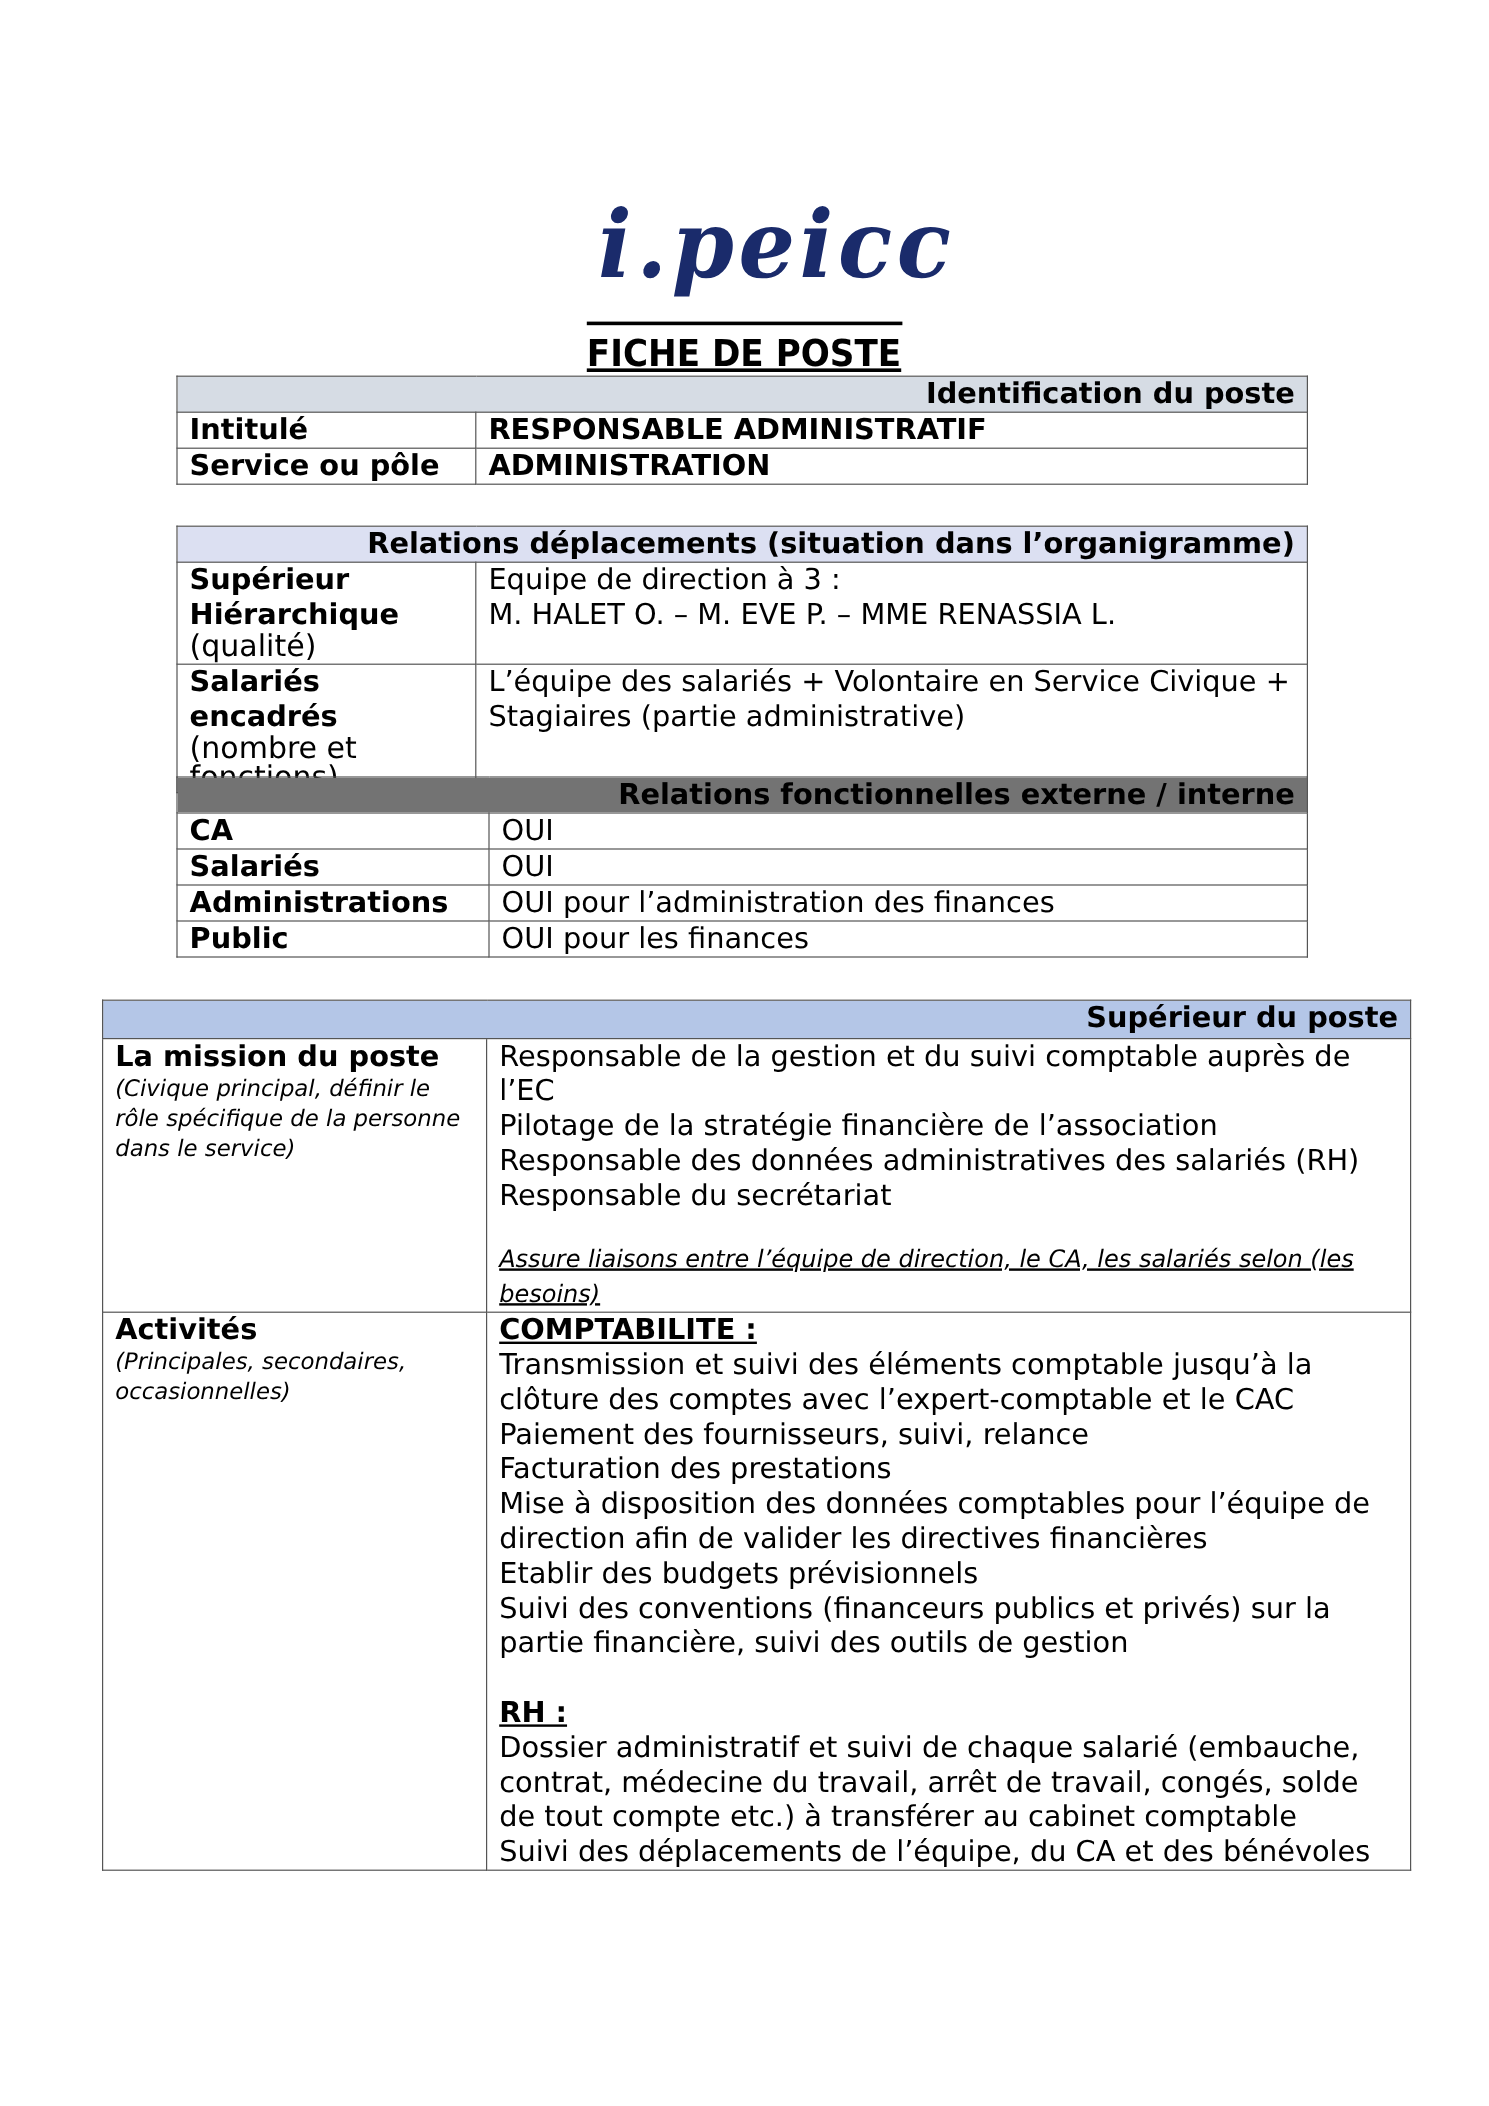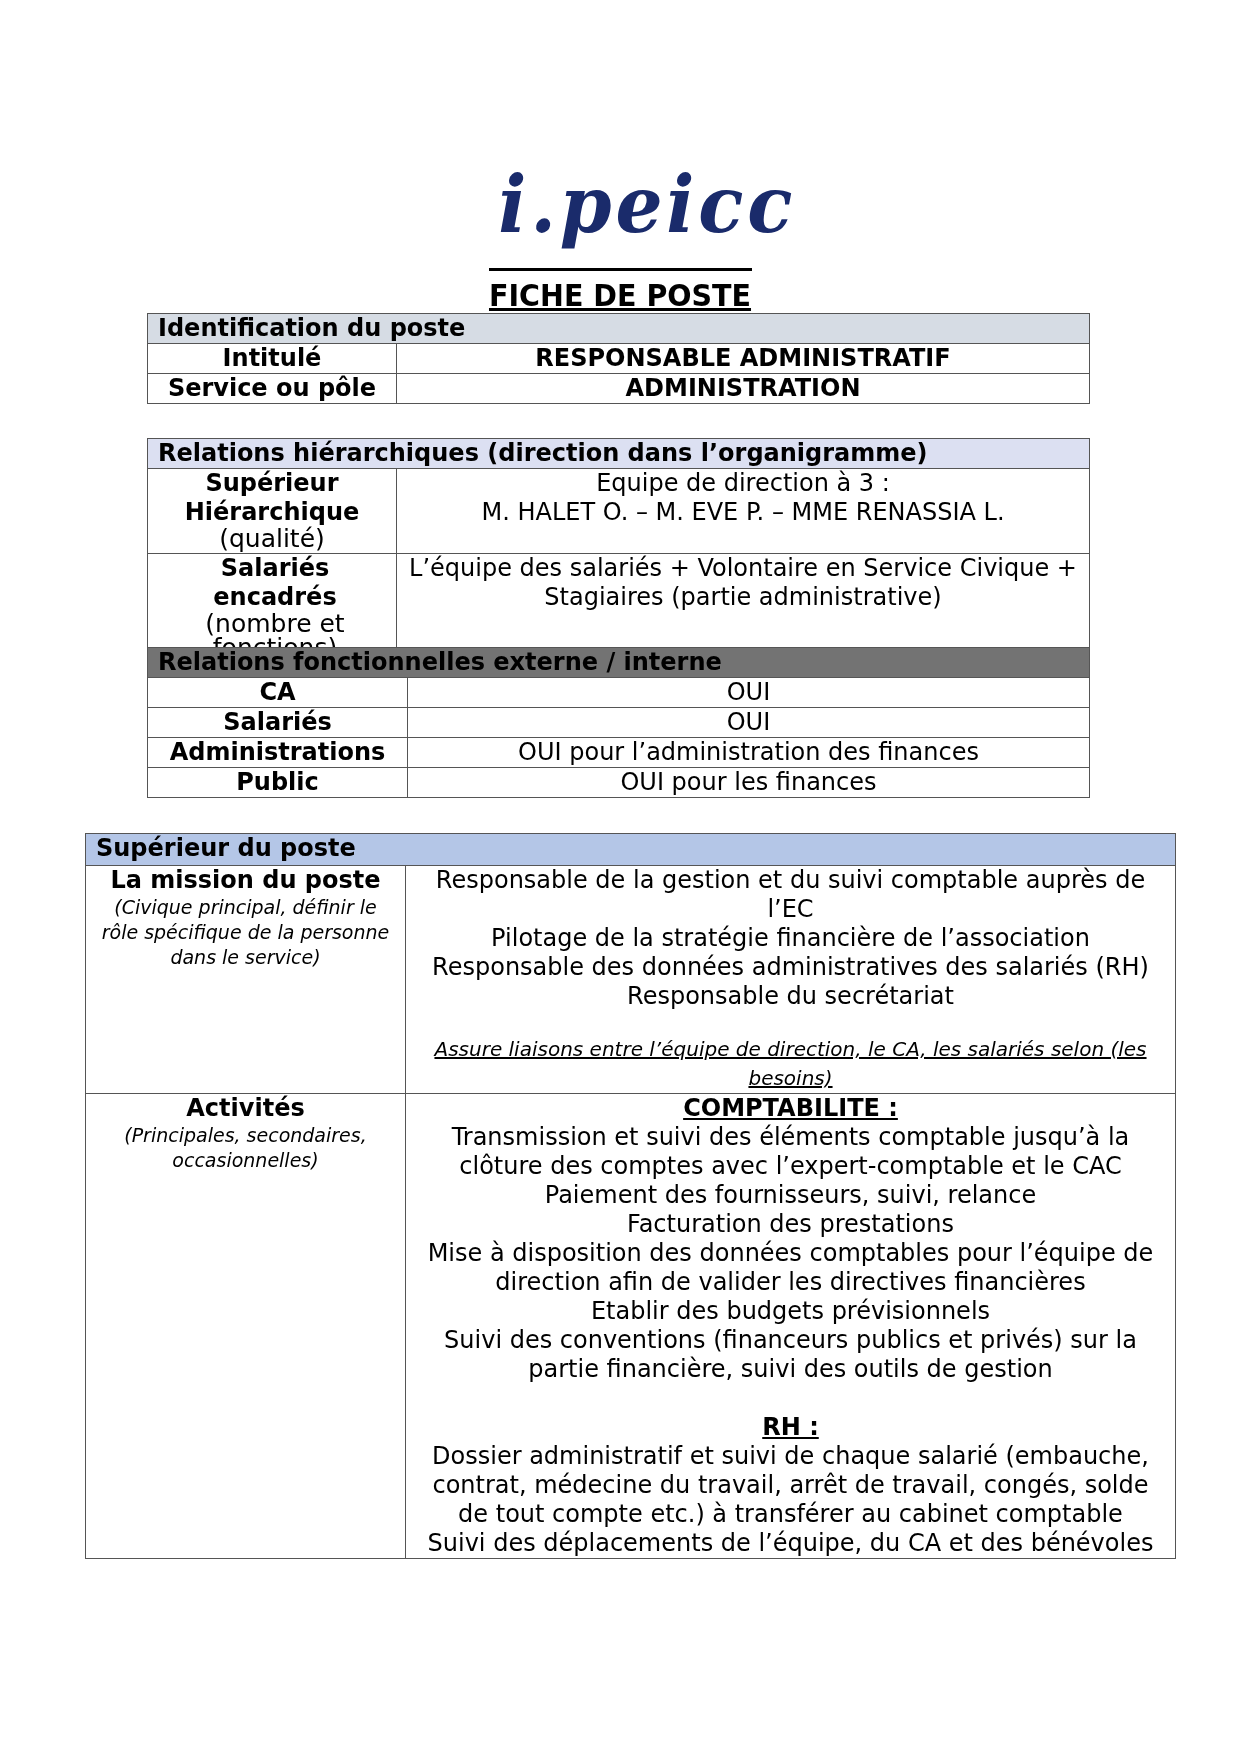--- a/index.html
+++ b/index.html
@@ -1,22 +1,22 @@
 <!DOCTYPE html>
 <html><head>
   <meta charset="utf-8">
   <style>
     html, body { margin: 0; padding: 0; background: #ffffff; }
     body { width: 1241px; height: 1755px; position: relative; font-family: "DejaVu Sans", sans-serif; color: #000; }
     .logo { position: absolute; left: 492px; top: 160px; width: 250px; height: 90px; font-family: "DejaVu Serif", serif; font-style: italic; font-weight: bold; font-size: 78px; color: #1a2b6b; letter-spacing: 4px; line-height: 90px; text-align: center; transform: scaleX(0.95); }
     .logo-rule { position: absolute; left: 489px; top: 268px; width: 263px; height: 3px; background: #000; }
     .title { position: absolute; left: 400px; top: 275px; width: 440px; text-align: center; font-size: 31px; font-weight: bold; text-decoration: underline; line-height: 40px; transform: scaleX(0.92); }
     table { position: absolute; border-collapse: collapse; table-layout: fixed; }
-    td, th { border: 1.5px solid #555; padding: 0 10px; vertical-align: top; font-size: 24px; line-height: 29px; overflow: hidden; text-align: center; }
-    th { font-weight: bold; text-align: left; }
+    td, th { border: 1.5px solid #555; padding: 0 10px; vertical-align: top; font-size: 24px; line-height: 29px; overflow: hidden; }
+    th { font-weight: bold; text-align: right; }
     .lbl { font-weight: bold; }
     .sub { font-weight: normal; font-size: 25px; line-height: 24px; display:block; }
     .ital { font-style: italic; font-size: 19px; line-height: 25px; display:block; }
     .t1 { left: 147px; top: 313px; width: 943px; }
     .t1 th { background: #d6dce4; height: 29px; }
     .t2 { left: 147px; top: 438px; width: 943px; }
     .t2 th { background: #dce0f2; height: 29px; }
     .t3 { left: 147px; top: 647px; width: 943px; }
     .t3 th { background: #737373; height: 29px; }
     .t4 { left: 85px; top: 833px; width: 1091px; }
@@ -54,21 +54,21 @@
 </tbody>
   </table>
 
 <table class="t2">
   <colgroup>
       <col style="width:249px">
       <col>
     </colgroup>
   <tbody>
       <tr>
-        <th colspan="2">Relations hiérarchiques (direction dans l’organigramme)</th>
+        <th colspan="2">Relations déplacements (situation dans l’organigramme)</th>
       </tr>
   <tr style="height:85px">
     <td>
       <span class="lbl line">Supérieur</span>
       <span class="lbl line">Hiérarchique</span>
       <span class="sub">(qualité)</span>
     </td>
     <td>
       <span class="line">Equipe de direction à 3 :</span>
       <span class="line">M. HALET O. – M. EVE P. – MME RENASSIA L.</span>

